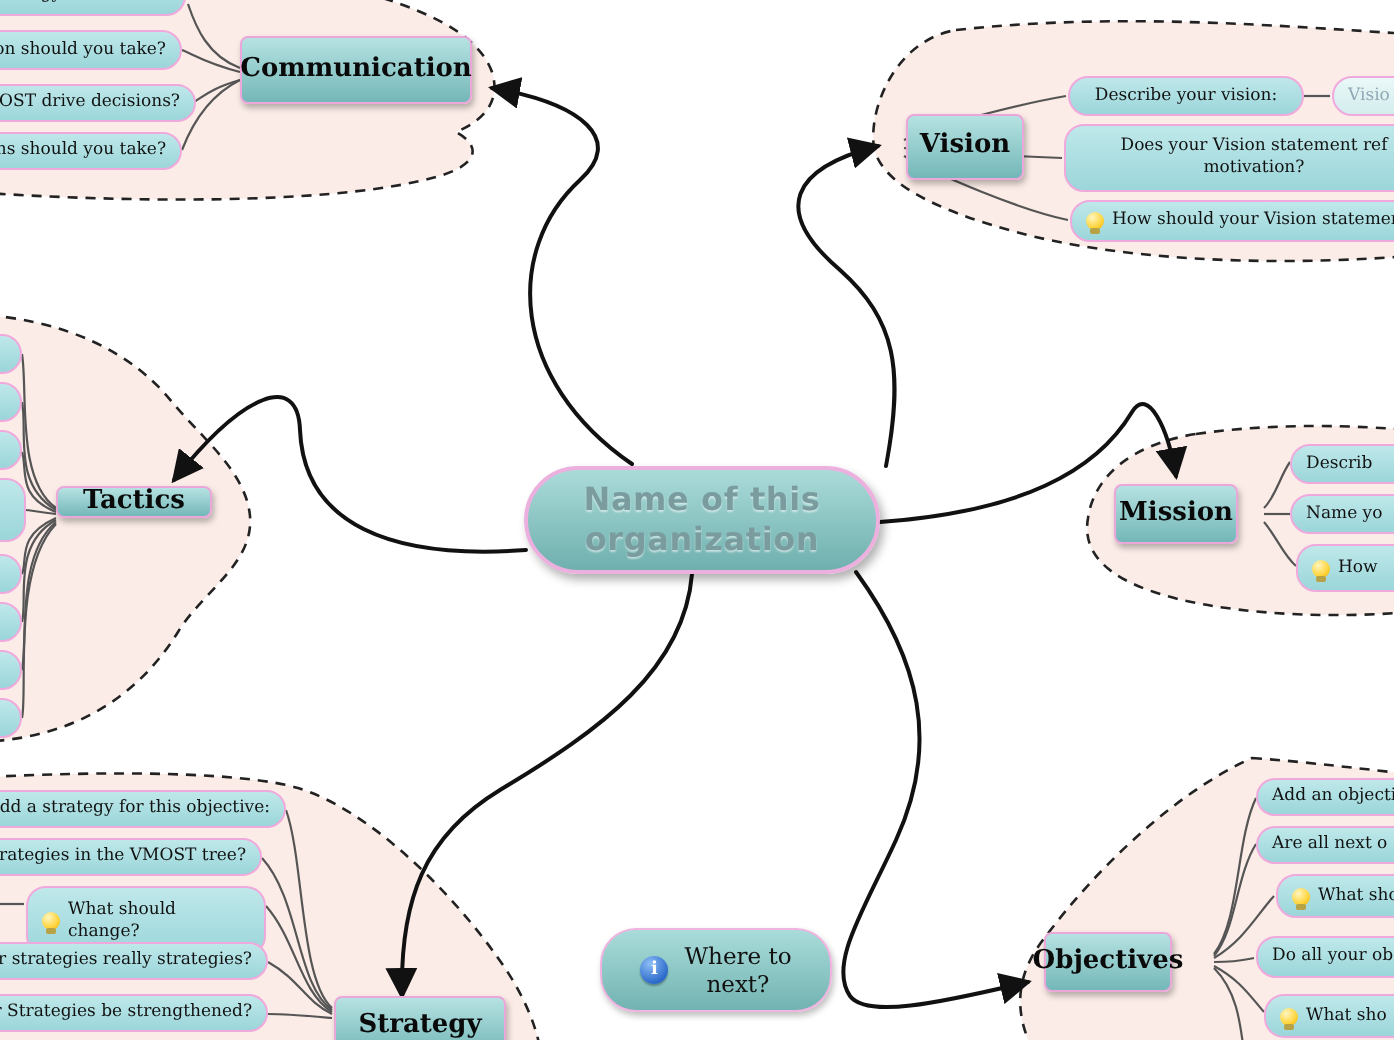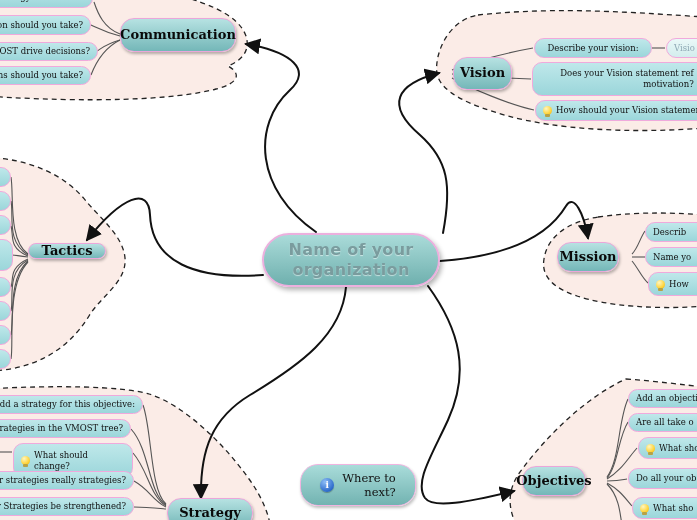--- a/index.html
+++ b/index.html
@@ -7,35 +7,35 @@
          font-family:"DejaVu Serif",serif;}
   svg.layer{position:absolute;left:0;top:0;width:697px;height:520px;}
 
   
   .pill{position:absolute;display:flex;align-items:center;justify-content:center;
         box-sizing:border-box;border-radius:10px;
         background:linear-gradient(#bfe8ea,#9bd6da);
         border:1px solid #f0a9dc;color:#111;
         font-size:8.5px;line-height:1.25;padding:2px 7px;}
   .pill .lbl{pointer-events:none;}
-  .topic{border-radius:14px;
+  .topic{border-radius:4px;
          background:linear-gradient(#b6e2e2,#74b7b8);
          border:1.5px solid #eba6da;
          font-weight:bold;font-size:13px;color:#0a0a0a;
          box-shadow:1px 2px 3px rgba(0,0,0,.28);}
   .center-node{border-radius:27px;
          background:linear-gradient(#aadbd9,#6fb0ae);
          border:2px solid #ecb0de;
          font-family:"DejaVu Sans",sans-serif;font-weight:800;font-size:16px;
          color:#7a9c9e;text-align:center;line-height:1.25;letter-spacing:.3px;
          text-shadow:0 1px 1px rgba(255,255,255,.55);
          box-shadow:2px 3px 5px rgba(0,0,0,.3);}
   .alignR{justify-content:flex-end;text-align:right;}
   .alignL{justify-content:flex-start;text-align:left;}
-  .pre{white-space:pre-line;text-align:right;}
+  .pre{white-space:pre-line;text-align:center;}
   .linkpill{background:linear-gradient(#eaf8f8,#d3eded);color:#8fa8b4;}
   .wherenext{border-radius:18px;font-size:11.5px;gap:8px;
          background:linear-gradient(#a9dcda,#72b3b1);
          border:1.5px solid #f0b4e0;box-shadow:1px 2px 3px rgba(0,0,0,.25);}
 
   
   .bulb{width:9px;height:9px;border-radius:50%;flex:0 0 auto;position:relative;margin-right:4px;
         background:radial-gradient(circle at 35% 30%,#fff6c0,#ffd43b 60%,#eda800);}
   .bulb::after{content:"";position:absolute;left:2px;top:8px;width:5px;height:3px;
         background:#b7a245;border-radius:1px;}
@@ -195,37 +195,37 @@
     <span class="lbl">our Strategies be strengthened?</span>
   </div>
 
   <div class="pill topic" style="left:522px;top:466px;width:64px;height:30px">
     <span class="lbl">Objectives</span>
   </div>
   <div class="pill alignL" style="left:628px;top:389px;width:110px;height:19px">
     <span class="lbl">Add an objecti</span>
   </div>
   <div class="pill alignL" style="left:628px;top:413px;width:110px;height:19px">
-    <span class="lbl">Are all take o</span>
+    <span class="lbl">Are all next o</span>
   </div>
   <div class="pill alignL" style="left:638px;top:437px;width:100px;height:22px">
     <span class="bulb"></span>
     <span class="lbl">What sho</span>
   </div>
   <div class="pill alignL" style="left:628px;top:468px;width:110px;height:21px">
     <span class="lbl">Do all your ob</span>
   </div>
   <div class="pill alignL" style="left:632px;top:497px;width:105px;height:22px">
     <span class="bulb"></span>
     <span class="lbl">What sho</span>
   </div>
 
   <div class="pill wherenext" style="left:300px;top:464px;width:116px;height:42px">
     <span class="info">i</span>
     <span class="lbl pre">Where to
 next?</span>
   </div>
 
   <div class="pill center-node" style="left:262px;top:233px;width:178px;height:54px">
-    <span class="lbl">Name of your organization</span>
+    <span class="lbl">Name of this organization</span>
   </div>
 
 </div>
 
 </body></html>

